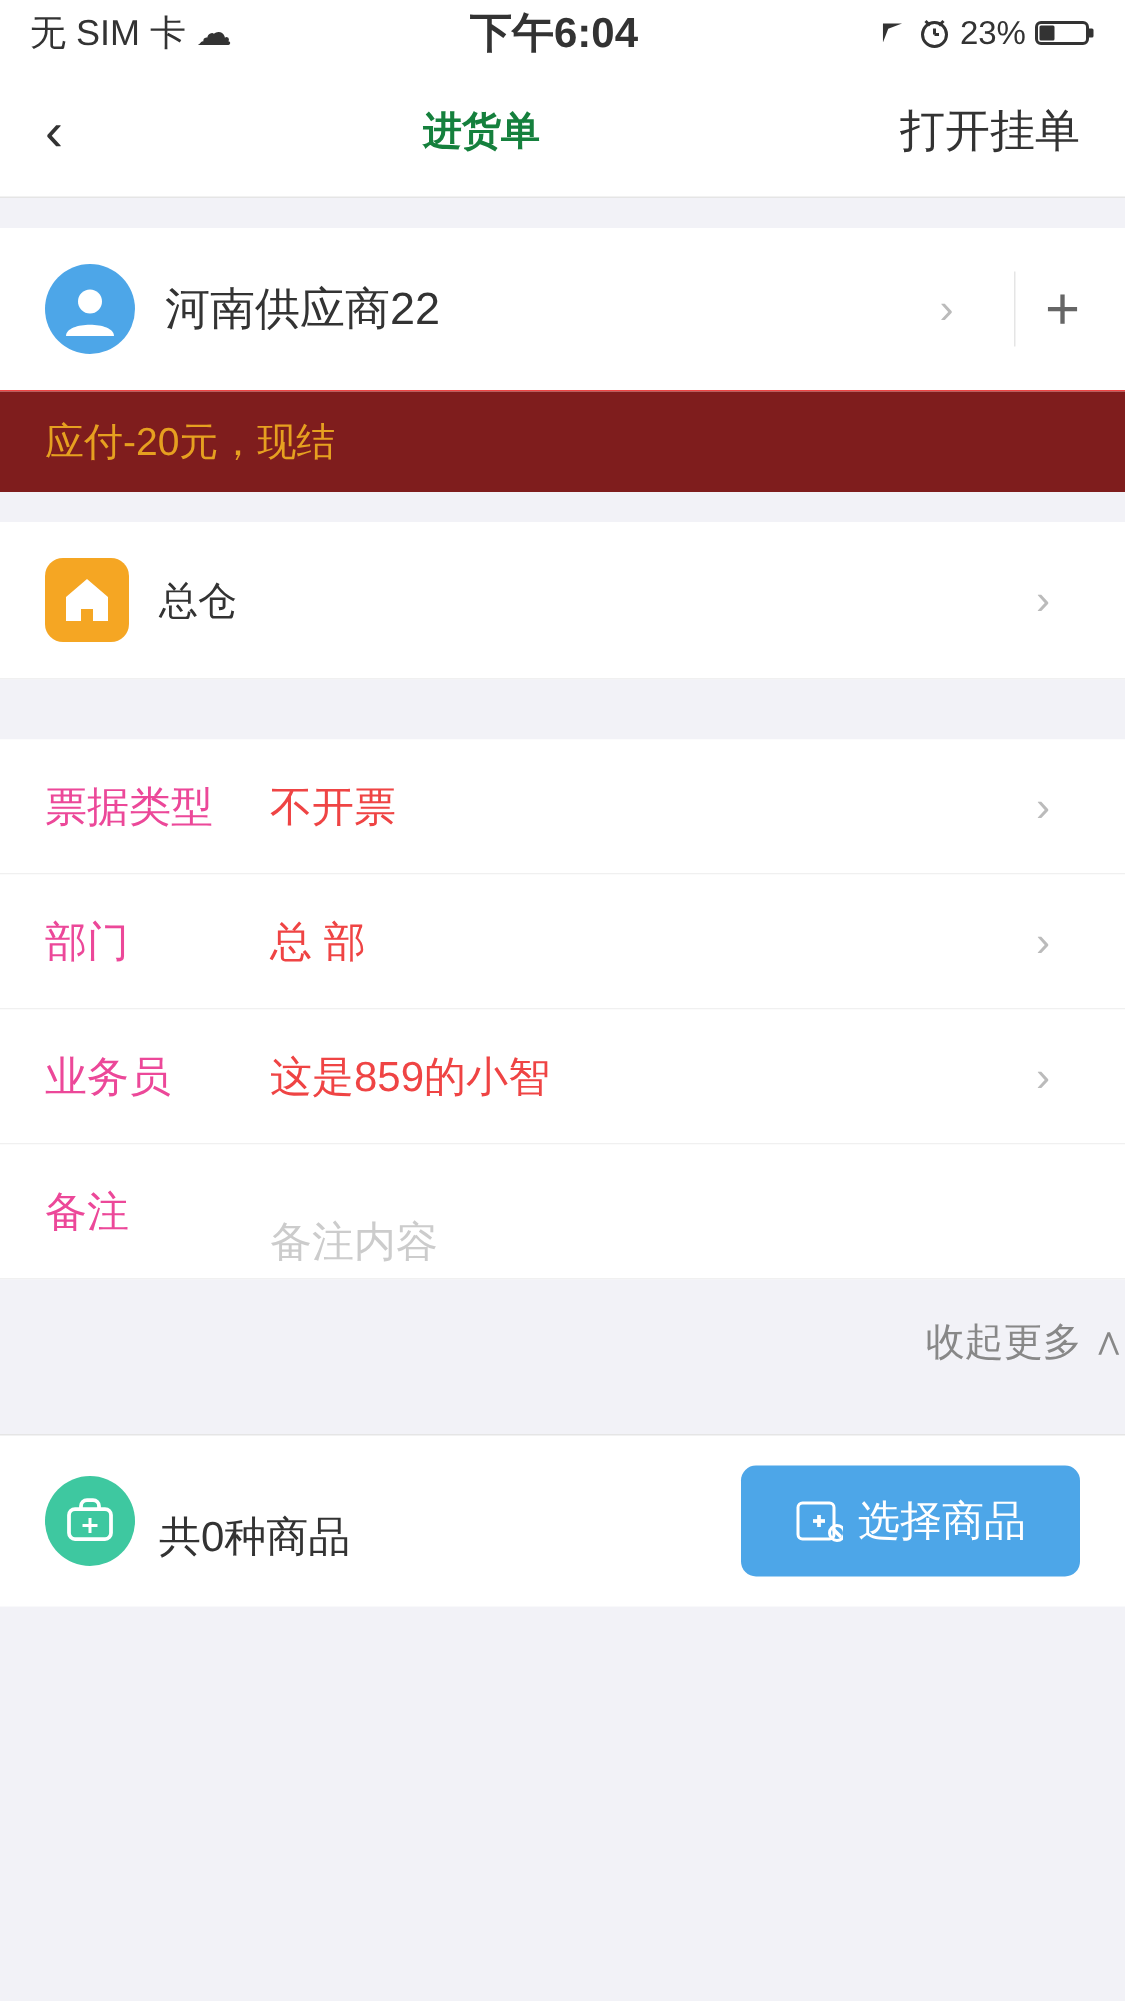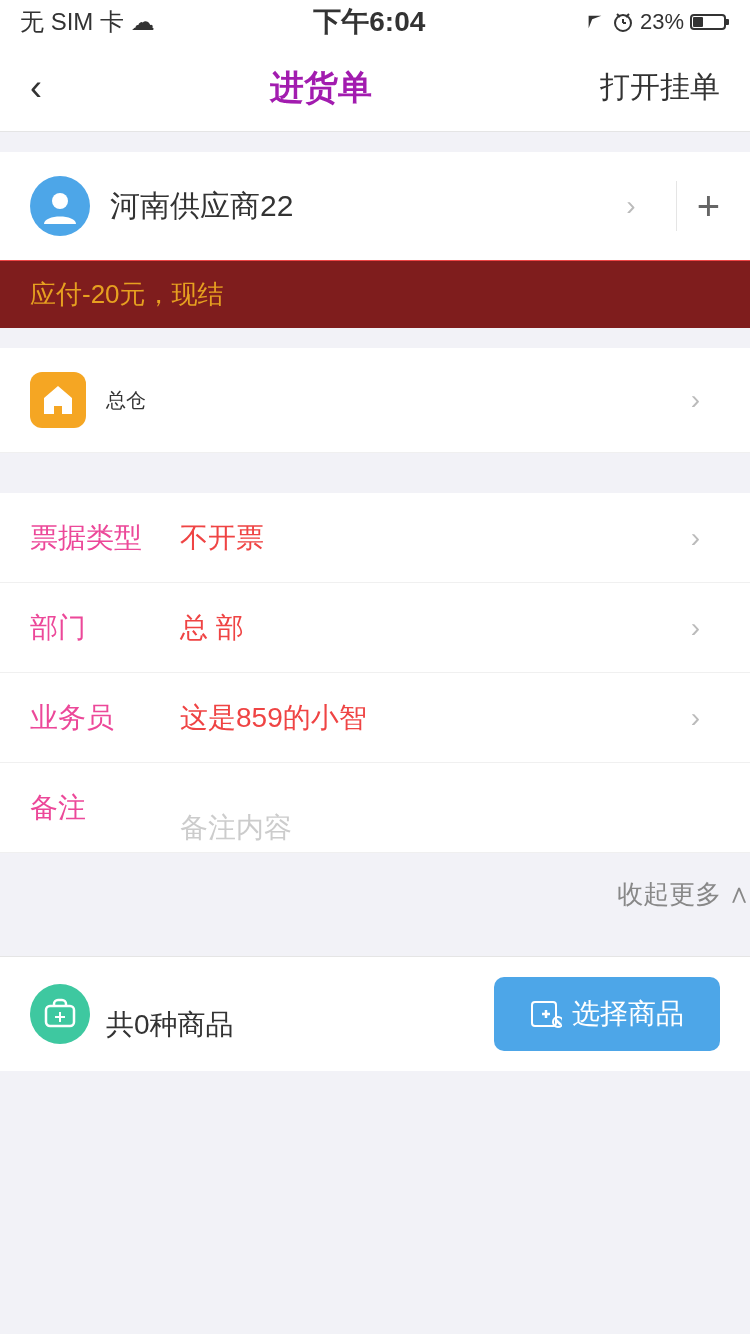--- a/index.html
+++ b/index.html
@@ -39,23 +39,23 @@
       justify-content: space-between;
       padding: 0 30px;
       border-bottom: 1px solid #e5e5e5;
     }
     .nav-back {
       font-size: 36px;
       color: #333;
       cursor: pointer;
     }
     .nav-title {
-      font-size: 34px;
+      font-size: 26px;
       font-weight: 600;
-      color: #a21caf;
+      color: #15803d;
     }
     .nav-action {
       font-size: 30px;
       color: #333;
       cursor: pointer;
     }
 
     
     .section-gap {
       height: 20px;
@@ -132,21 +132,21 @@
       border-radius: 12px;
       background: #f5a623;
       display: flex;
       align-items: center;
       justify-content: center;
       margin-right: 20px;
       flex-shrink: 0;
     }
     .warehouse-name {
       flex: 1;
-      font-size: 20px;
+      font-size: 26px;
       color: #333;
     }
 
     
     .form-section {
       background: #fff;
       margin-top: 20px;
     }
     .form-row {
       display: flex;

